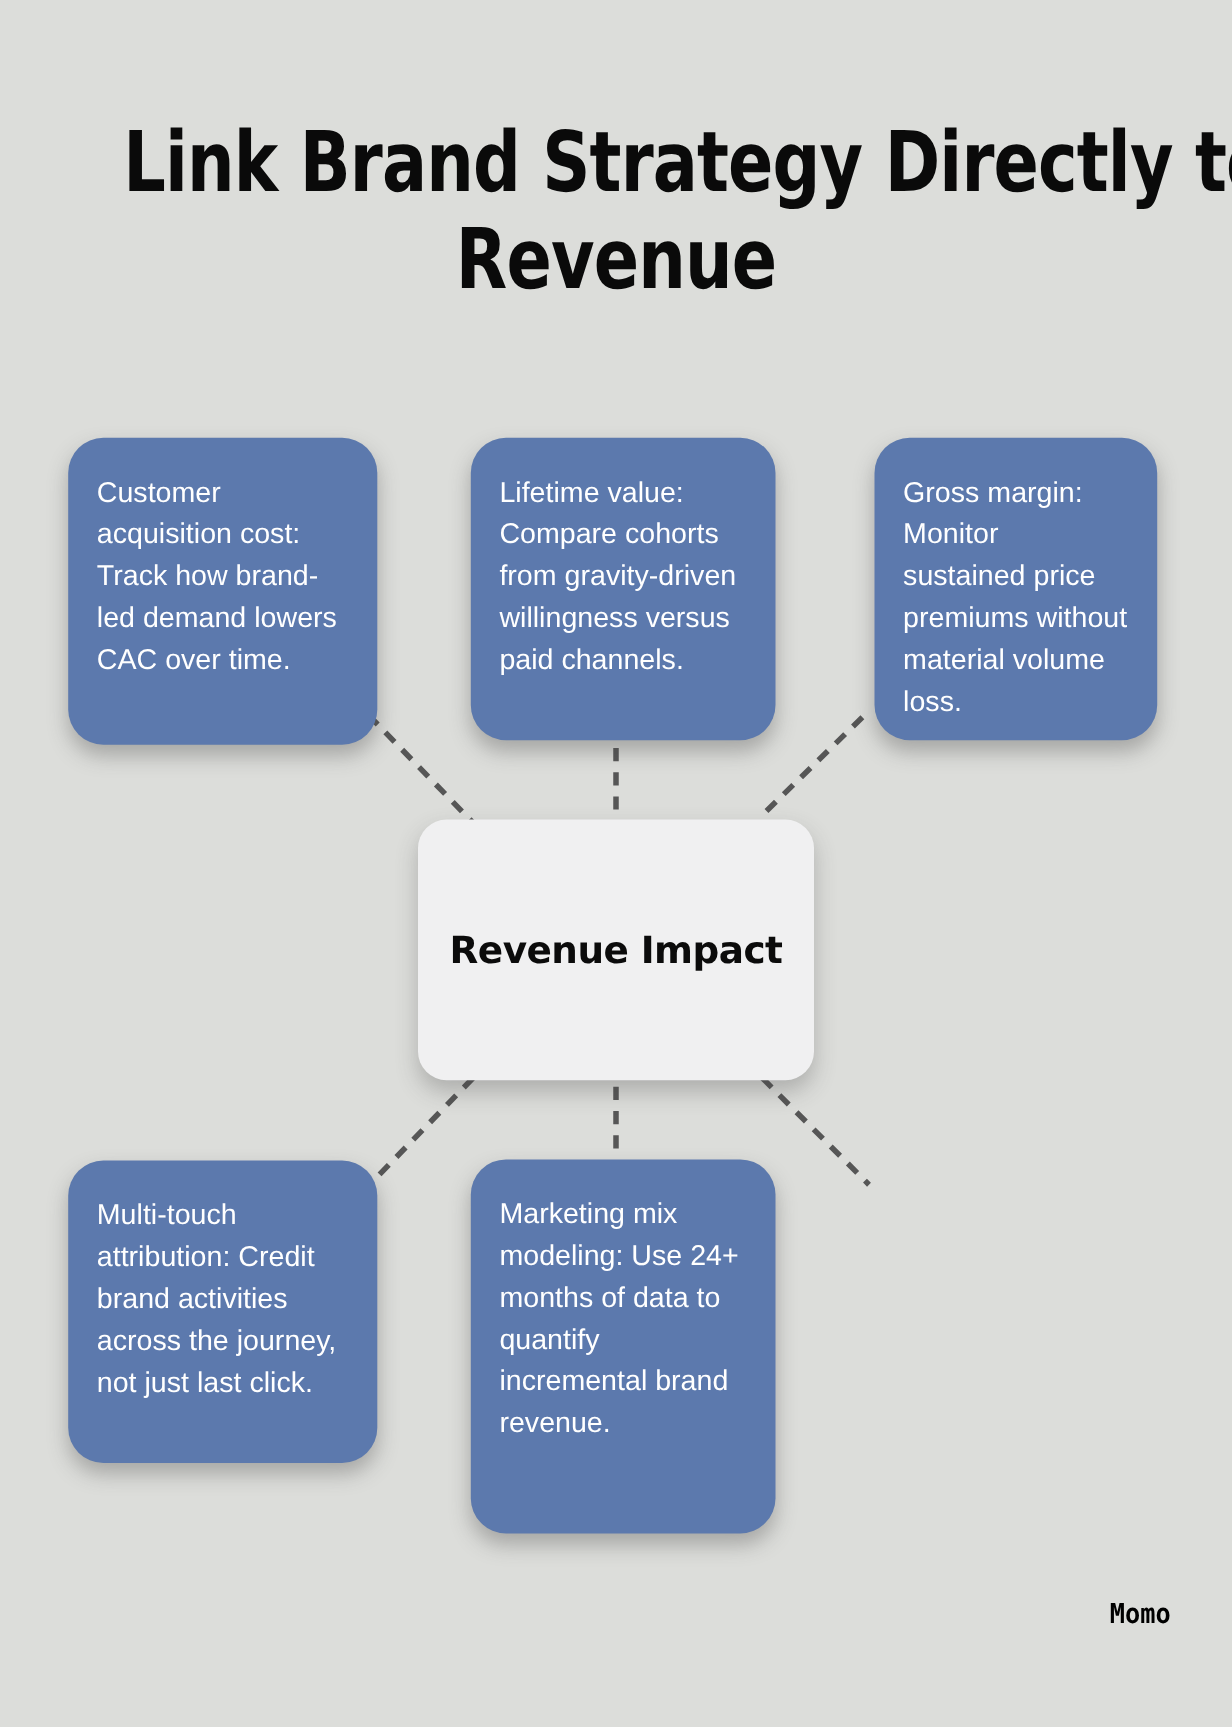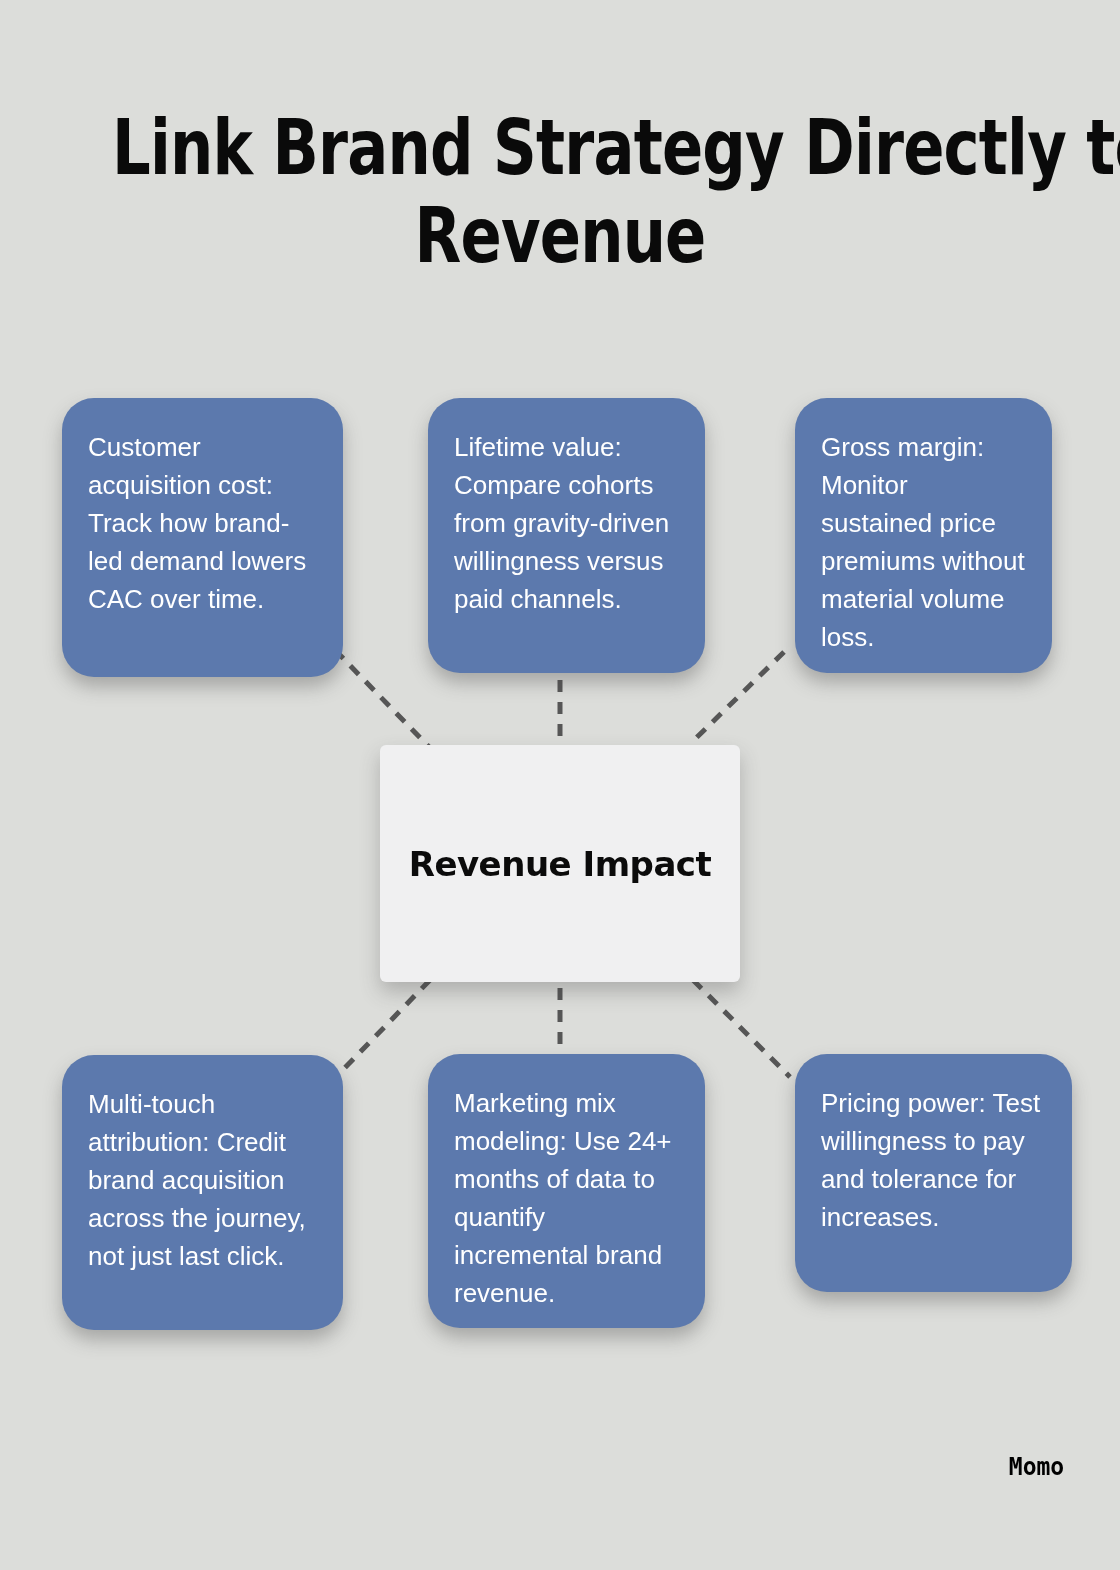--- a/index.html
+++ b/index.html
@@ -62,30 +62,30 @@
     border-radius:32px;
     padding:30px 26px;
     font-size:26px;
     line-height:38px;
     box-shadow:0 10px 18px rgba(70,70,70,0.35);
   }
   .n1{left:62px;  top:398px;  width:281px; height:279px;}
   .n2{left:428px; top:398px;  width:277px; height:275px;}
   .n3{left:795px; top:398px;  width:257px; height:275px;}
   .n4{left:62px;  top:1055px; width:281px; height:275px;}
-  .n5{left:428px; top:1054px; width:277px; height:274px;}
+  .n5{left:428px; top:1054px; width:277px; height:340px;}
   .n6{left:795px; top:1054px; width:277px; height:238px;}
   
   .center-node{
     position:absolute;
     z-index:2;
     left:380px; top:745px;
     width:360px; height:237px;
     background:var(--center-fill);
-    border-radius:6px;
+    border-radius:26px;
     box-shadow:0 10px 20px rgba(70,70,70,0.30);
     display:flex;
     align-items:center;
     justify-content:center;
   }
   .center-node .label{
     font-family:"DejaVu Sans", sans-serif;
     font-weight:bold;
     font-size:34px;
     color:var(--center-text);
@@ -128,27 +128,24 @@
   <div class="node n1">
     <span>Customer acquisition cost: Track how brand-led demand lowers CAC over time.</span>
   </div>
   <div class="node n2">
     <span>Lifetime value: Compare cohorts from gravity-driven willingness versus paid channels.</span>
   </div>
   <div class="node n3">
     <span>Gross margin: Monitor sustained price premiums without material volume loss.</span>
   </div>
   <div class="node n4">
-    <span>Multi-touch attribution: Credit brand acquisition across the journey, not just last click.</span>
+    <span>Multi-touch attribution: Credit brand activities across the journey, not just last click.</span>
   </div>
   <div class="node n5">
     <span>Marketing mix modeling: Use 24+ months of data to quantify incremental brand revenue.</span>
-  </div>
-  <div class="node n6">
-    <span>Pricing power: Test willingness to pay and tolerance for increases.</span>
   </div>
 
   <div class="center-node">
     <span class="label">Revenue Impact</span>
   </div>
 
   <div class="watermark">Momo</div>
 
 </div>
 

